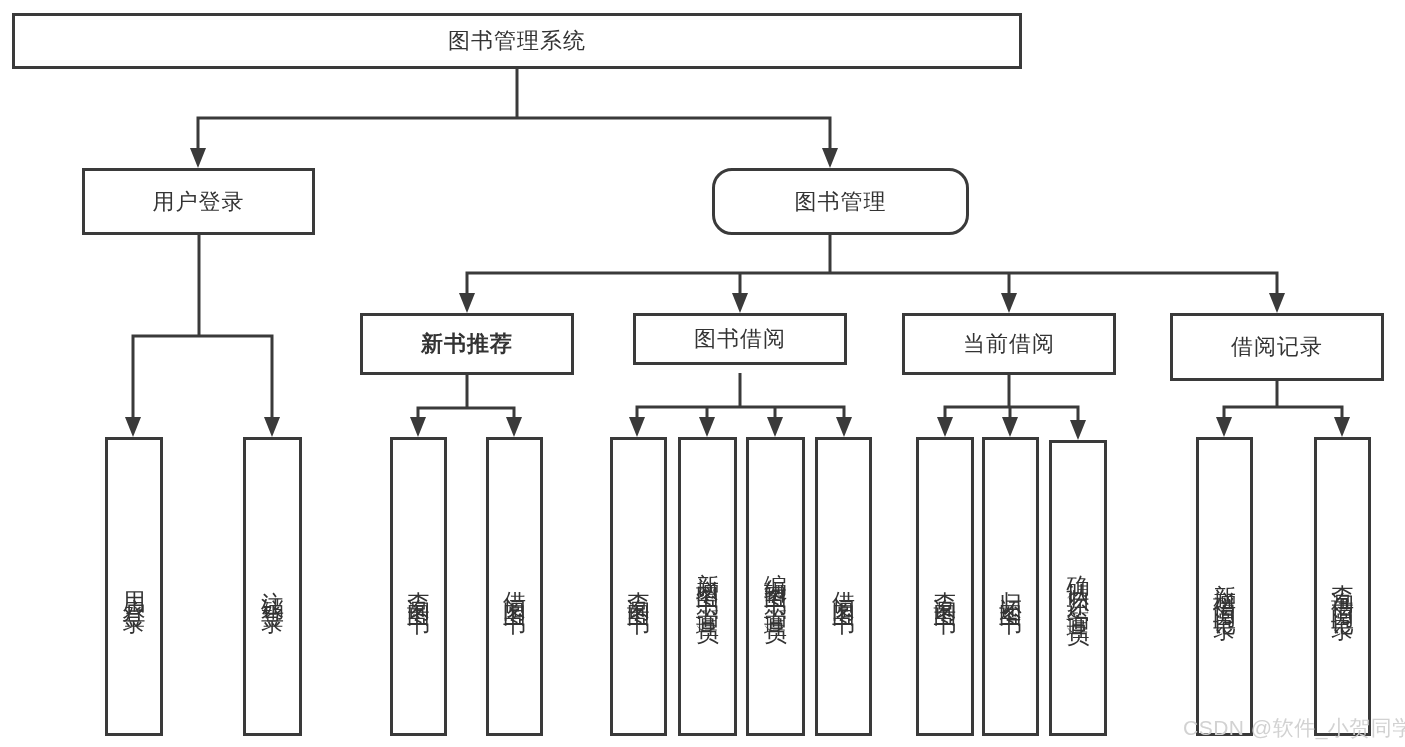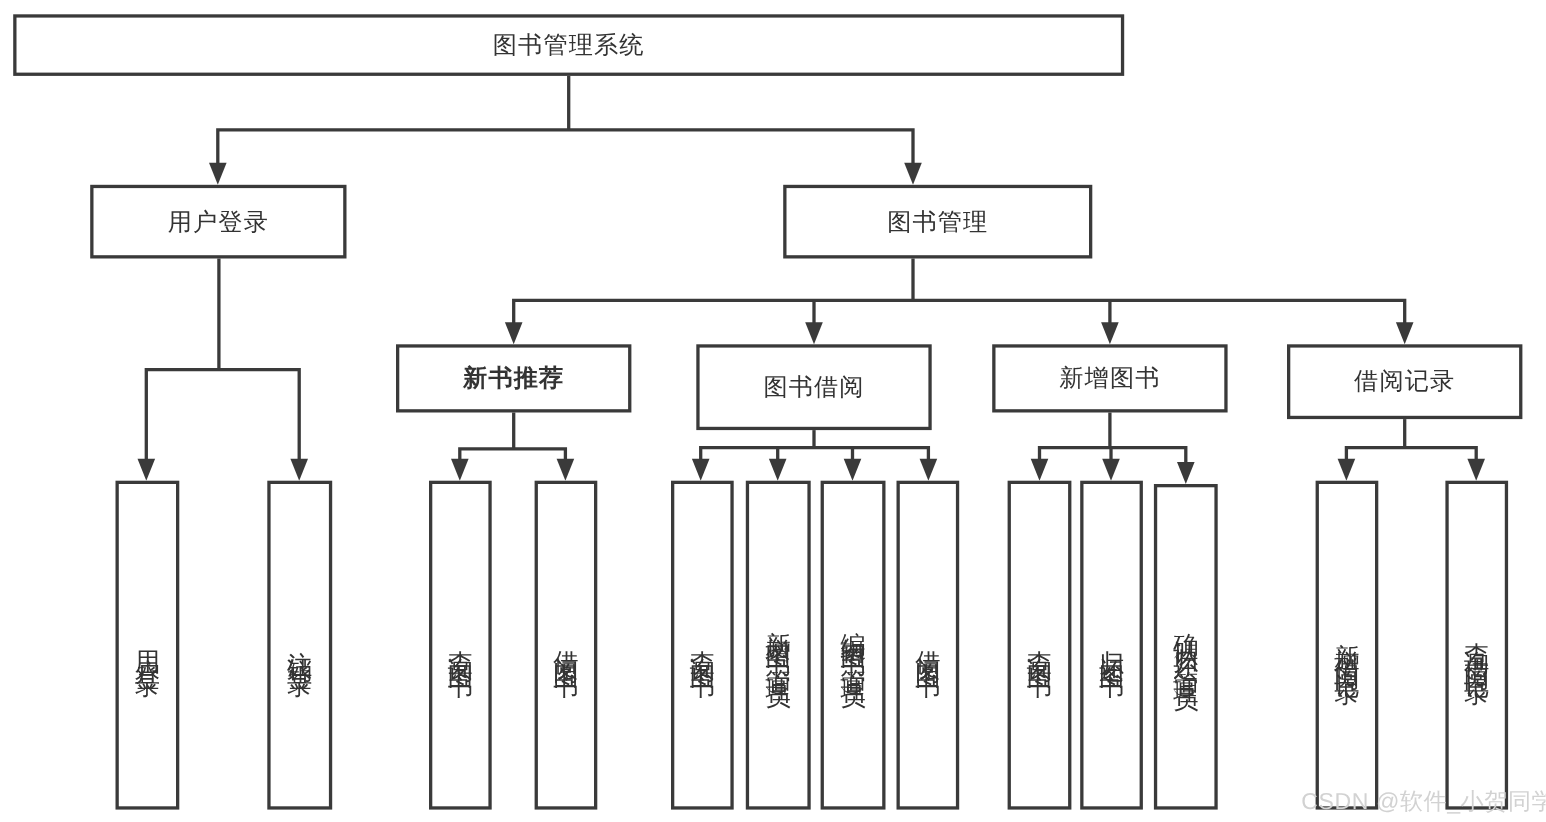--- a/index.html
+++ b/index.html
@@ -131,25 +131,25 @@
       <path d="M1277,373 L1277,407"></path>
       <path d="M1224,420 L1224,407 L1342,407 L1342,420"></path>
       <polygon points="1216,417 1232,417 1224,437"></polygon>
       <polygon points="1334,417 1350,417 1342,437"></polygon>
     </g>
   </svg>
 
   <div class="node h" style="left:12px;top:13px;width:1010px;height:56px;">图书管理系统</div>
 
   <div class="node h" style="left:82px;top:168px;width:233px;height:67px;">用户登录</div>
-  <div class="node h" style="left:712px;top:168px;width:281px;height:67px;">图书管理</div>
+  <div class="node h" style="left:712px;top:168px;width:257px;height:67px;border-radius:20px;">图书管理</div>
 
   <div class="node h" style="left:360px;top:313px;width:214px;height:62px;font-weight:bold;">新书推荐</div>
-  <div class="node h" style="left:633px;top:313px;width:214px;height:78px;">图书借阅</div>
-  <div class="node h" style="left:902px;top:313px;width:214px;height:62px;">新增图书</div>
+  <div class="node h" style="left:633px;top:313px;width:214px;height:52px;">图书借阅</div>
+  <div class="node h" style="left:902px;top:313px;width:214px;height:62px;">当前借阅</div>
   <div class="node h" style="left:1170px;top:313px;width:214px;height:68px;">借阅记录</div>
 
   <div class="node v" style="left:105px;top:437px;width:58px;height:299px;">用户登录</div>
   <div class="node v" style="left:243px;top:437px;width:59px;height:299px;">注销登录</div>
 
   <div class="node v" style="left:390px;top:437px;width:57px;height:299px;">查询图书</div>
   <div class="node v" style="left:486px;top:437px;width:57px;height:299px;">借阅图书</div>
 
   <div class="node v" style="left:610px;top:437px;width:57px;height:299px;">查询图书</div>
   <div class="node v" style="left:678px;top:437px;width:59px;height:299px;">新增图书（管理员）</div>

